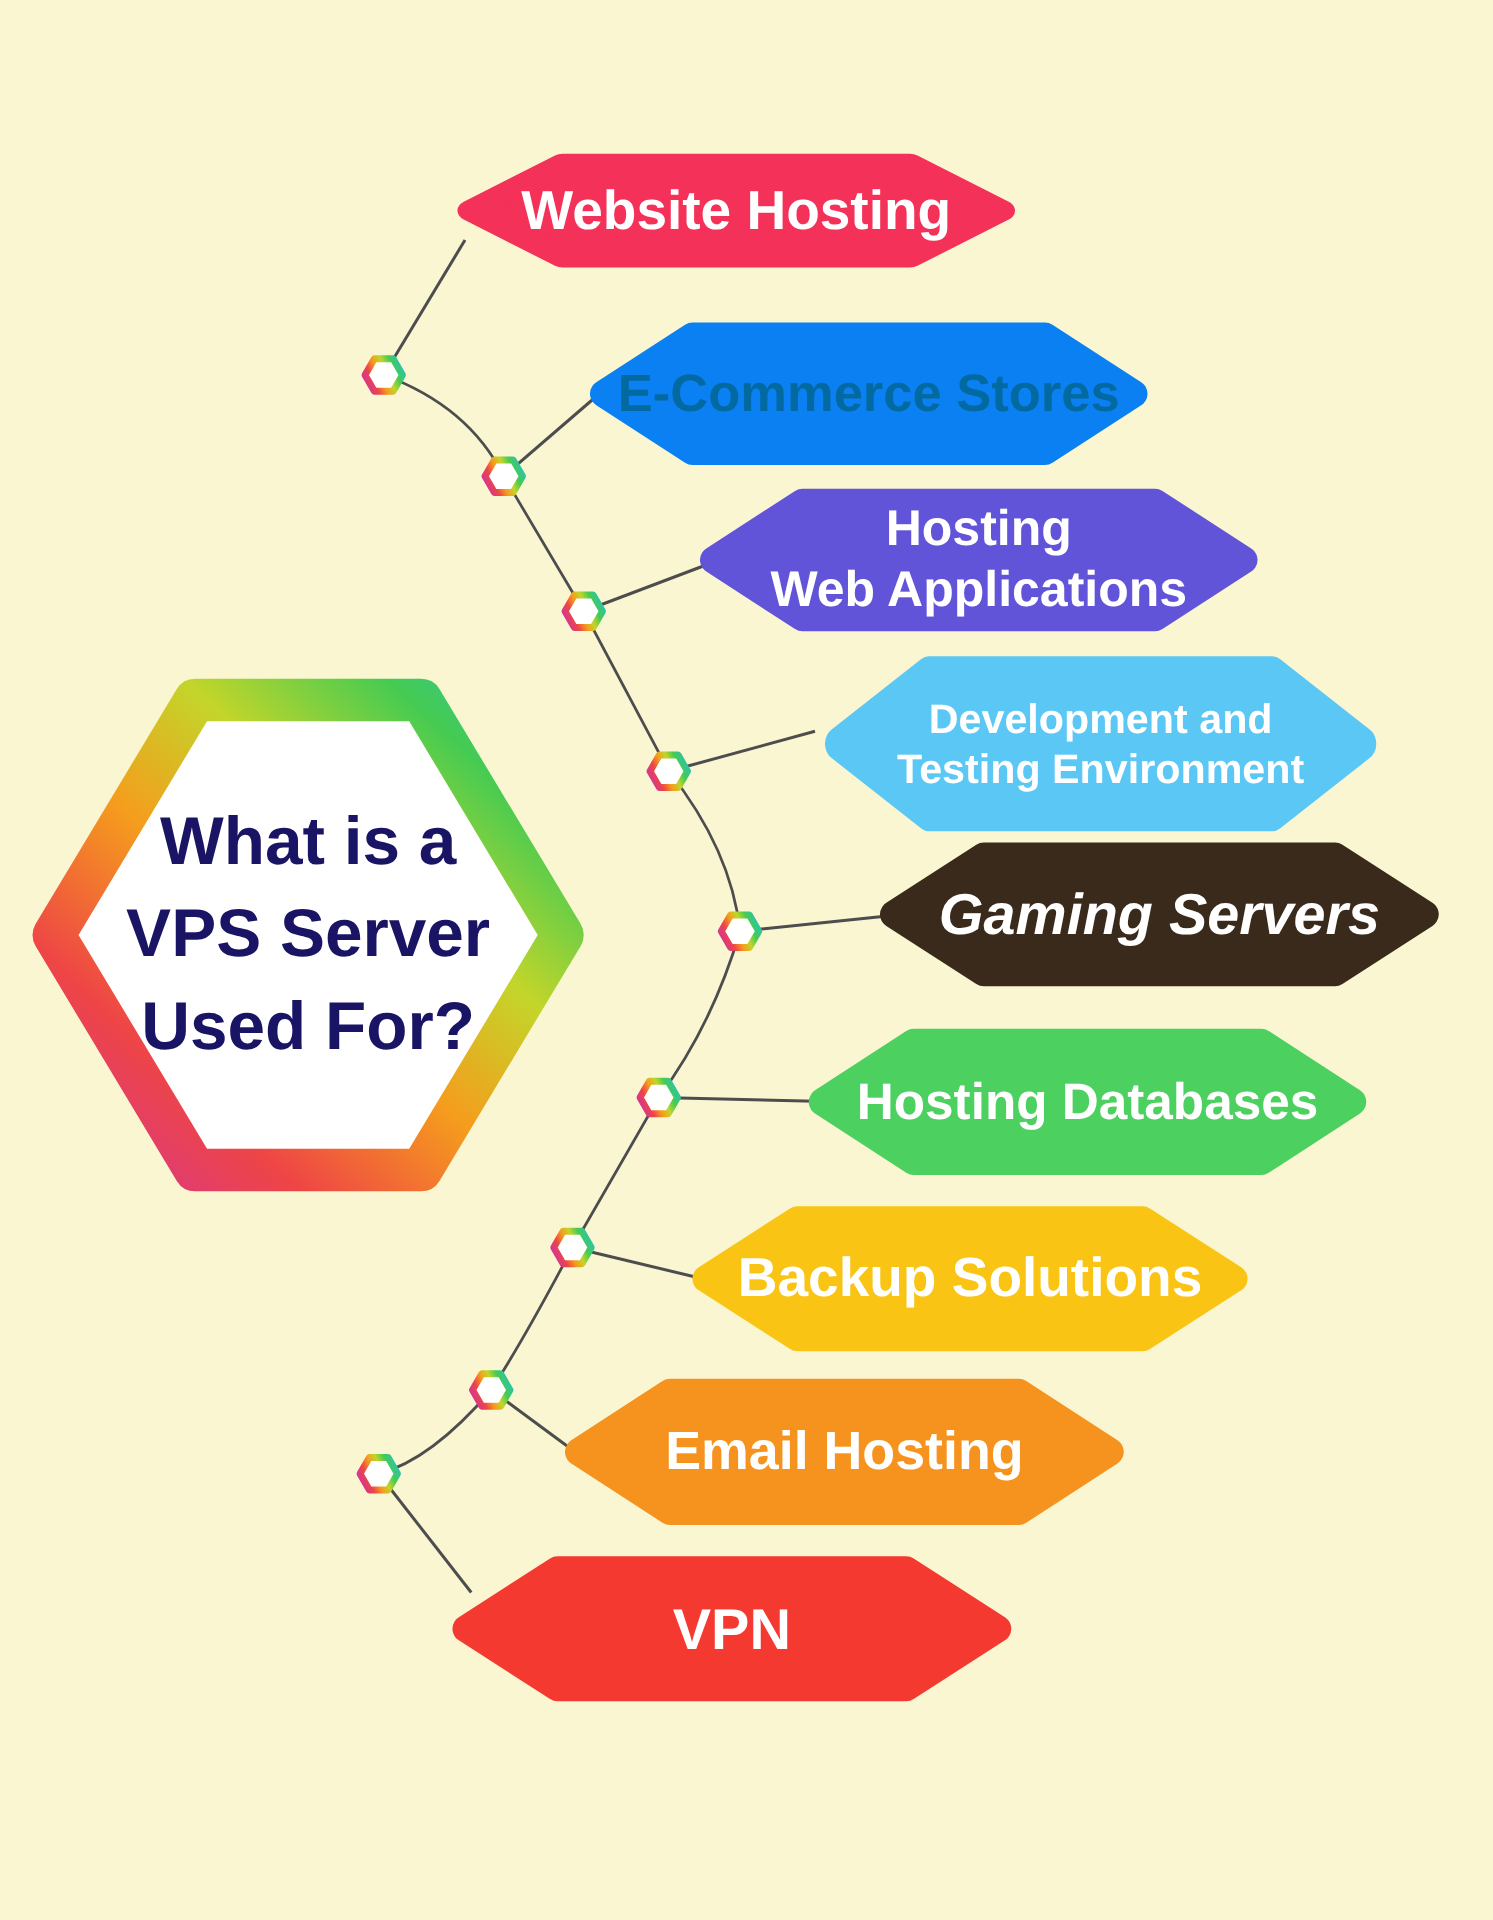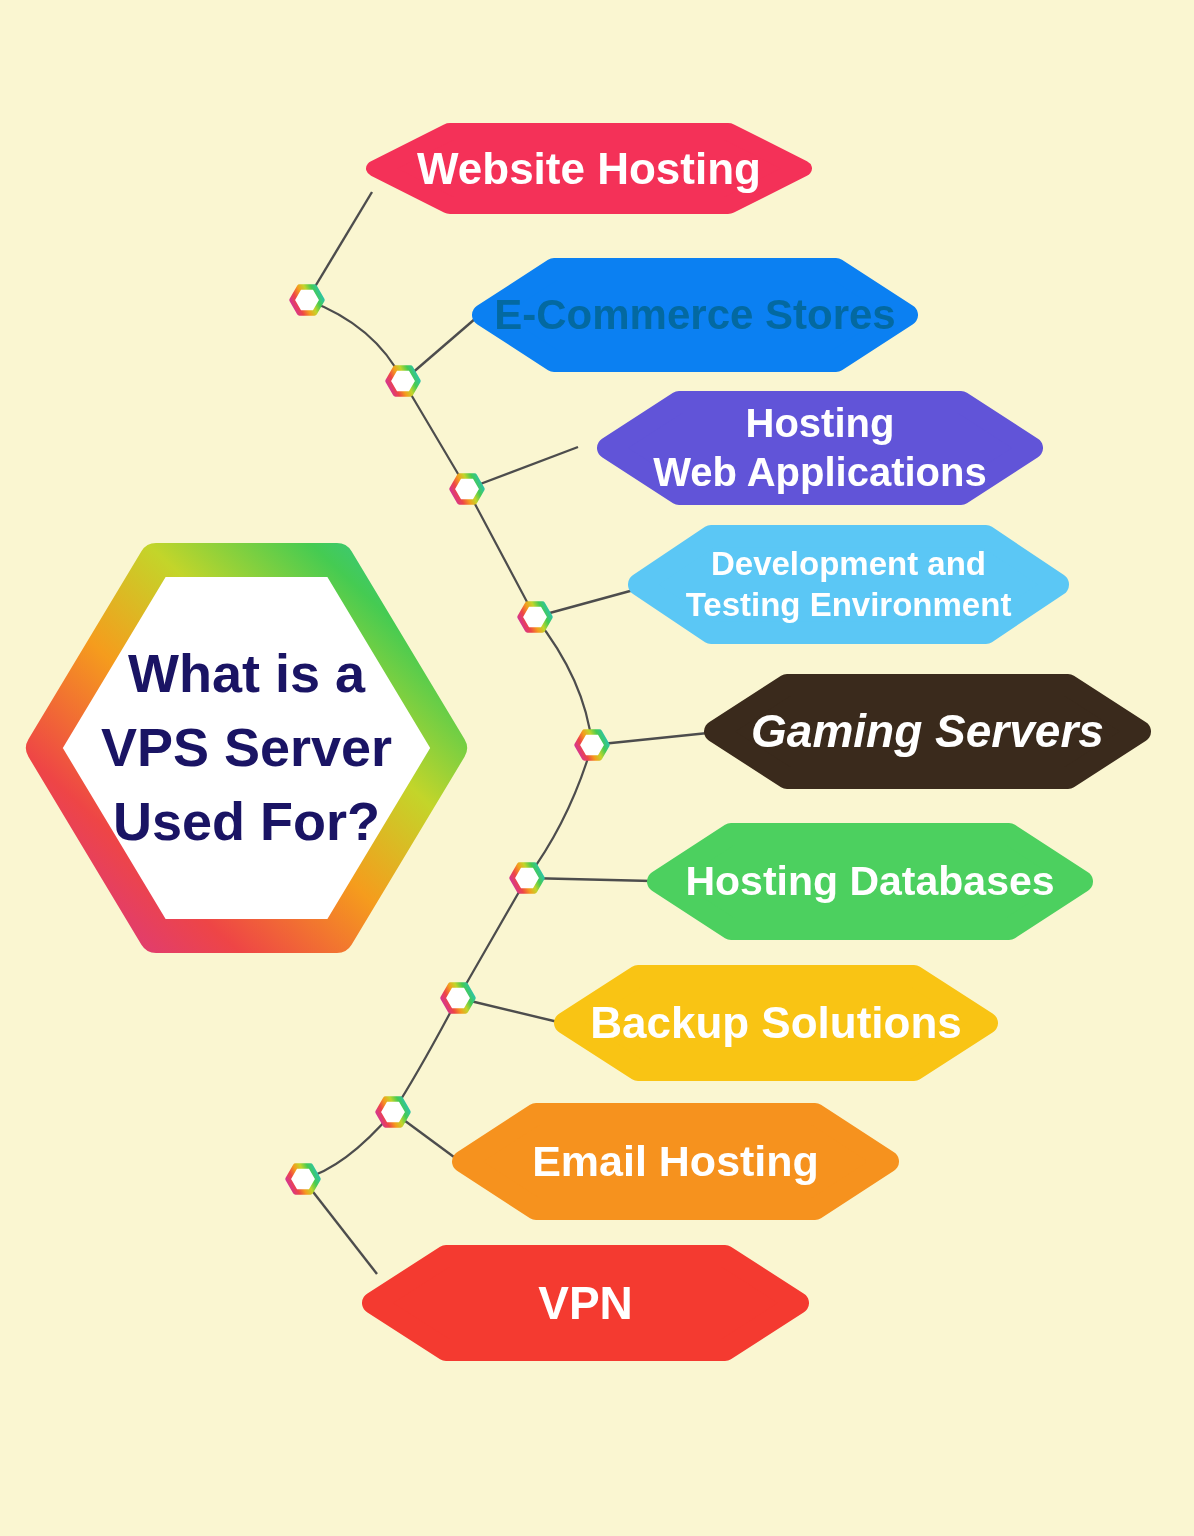--- a/index.html
+++ b/index.html
@@ -67,28 +67,28 @@
           <path d="M 11 58.5 L 84 11 L 362 11 L 435 58.5 L 362 106 L 84 106 Z" fill="#F43158" stroke="#F43158" stroke-width="22" stroke-linejoin="round"></path>
         </svg>
         <div class="label" style="font-size:44px;color:#FFFFFF;">Website Hosting</div>
       </div>
       <div class="pill" style="left: 472px; top: 258px; width: 446px; height: 114px;">
         <svg viewBox="0 0 446 114" preserveAspectRatio="none">
           <path d="M 11 57 L 82 11 L 364 11 L 435 57 L 364 103 L 82 103 Z" fill="#0B80F2" stroke="#0B80F2" stroke-width="22" stroke-linejoin="round"></path>
         </svg>
         <div class="label" style="font-size:42px;color:#0369a1;">E-Commerce Stores</div>
       </div>
-      <div class="pill" style="left: 597px; top: 391px; width: 446px; height: 114px;">
+      <div class="pill" style="left: 560px; top: 391px; width: 446px; height: 114px;">
         <svg viewBox="0 0 446 114" preserveAspectRatio="none">
           <path d="M 11 57 L 82 11 L 364 11 L 435 57 L 364 103 L 82 103 Z" fill="#6154D8" stroke="#6154D8" stroke-width="22" stroke-linejoin="round"></path>
         </svg>
         <div class="label" style="font-size:40px;color:#FFFFFF;">Hosting
 Web Applications</div>
       </div>
-      <div class="pill" style="left: 628px; top: 525px; width: 441px; height: 119px;">
+      <div class="pill" style="left: 660px; top: 525px; width: 441px; height: 140px;">
         <svg viewBox="0 0 441 115" preserveAspectRatio="none">
           <path d="M 11 57.5 L 83 11 L 358 11 L 430 57.5 L 358 104 L 83 104 Z" fill="#5BC7F5" stroke="#5BC7F5" stroke-width="22" stroke-linejoin="round"></path>
         </svg>
         <div class="label" style="font-size:33px;color:#FFFFFF;">Development and
 Testing Environment</div>
       </div>
       <div class="pill" style="left: 704px; top: 674px; width: 447px; height: 115px;">
         <svg viewBox="0 0 447 115" preserveAspectRatio="none">
           <path d="M 11 57.5 L 83 11 L 364 11 L 436 57.5 L 364 104 L 83 104 Z" fill="#3A2A1C" stroke="#3A2A1C" stroke-width="22" stroke-linejoin="round"></path>
         </svg>

